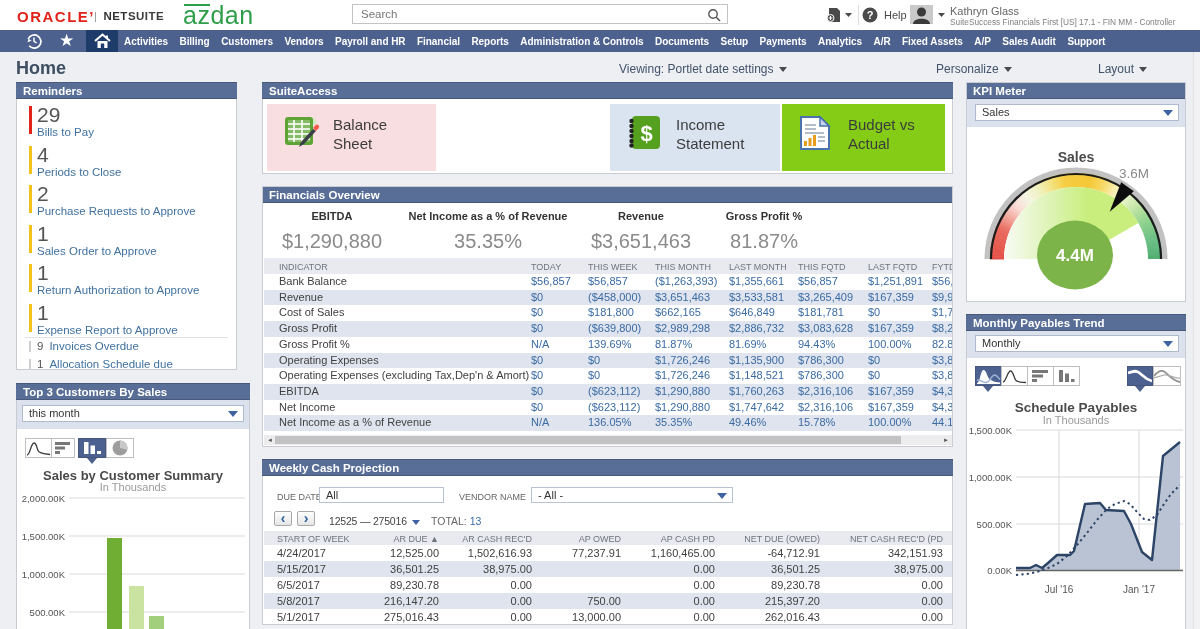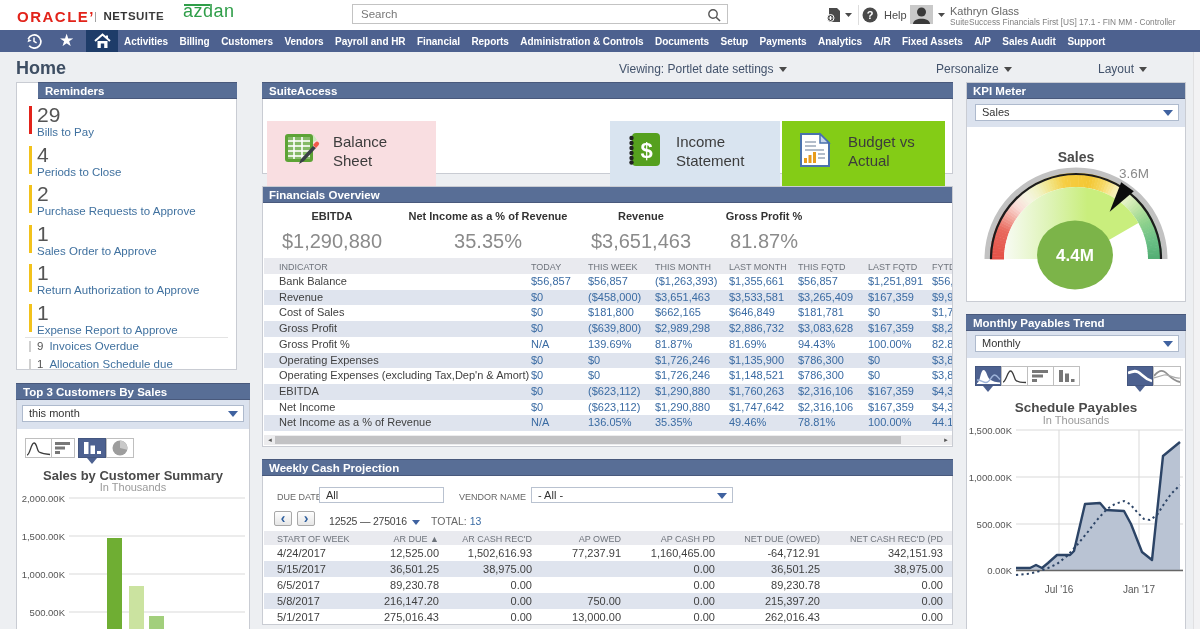--- a/index.html
+++ b/index.html
@@ -4,21 +4,21 @@
 <style>
 * { margin:0; padding:0; box-sizing:border-box; }
 html,body { width:1200px; height:629px; overflow:hidden; font-family:"Liberation Sans", sans-serif; background:#edeff2; }
 .abs { position:absolute; }
 
 #topbar { position:absolute; left:0; top:0; width:1200px; height:30px; background:#ffffff; }
 #oracle { position:absolute; left:17px; top:8px; color:#e2231a; font-weight:bold; font-size:15px; letter-spacing:1.5px; }
 #nslogo { position:absolute; left:94px; top:10px; font-size:11.5px; color:#9a9a9a; }
 #nslogo b { color:#333; font-weight:bold; letter-spacing:.5px;}
 #nslogo span { color:#3c3c3c; font-weight:700; letter-spacing:.5px;}
-#azdan { position:absolute; left:183px; top:1px; color:#2f9e49; font-size:18px; letter-spacing:.5px; }
+#azdan { position:absolute; left:183px; top:1px; color:#2f9e49; font-size:25px; letter-spacing:.5px; }
 #azline { position:absolute; left:184px; top:4px; width:26px; height:2px; background:#2f9e49; }
 #searchbox { position:absolute; left:352px; top:4px; width:376px; height:20px; border:1px solid #c3c3c3; background:#fff; }
 #searchbox .sph { position:absolute; left:8px; top:3px; font-size:11.5px; color:#777; }
 
 #navbar { position:absolute; left:0; top:30px; width:1200px; height:22px; background:#4d618f; }
 #homebtn { position:absolute; left:86px; top:0; width:32px; height:22px; background:#1e3c69; }
 #navmenu { position:absolute; left:124px; top:0; height:22px; display:flex; align-items:center; gap:11.5px; }
 #navmenu div { color:#fff; font-weight:bold; font-size:10px; white-space:nowrap; letter-spacing:-0.05px; }
 
 #hometitle { position:absolute; left:16px; top:58px; font-size:18px; font-weight:bold; color:#3e4e63; }
@@ -55,21 +55,21 @@
 .wtr span { position:absolute; top:2px; white-space:nowrap; }
 .wtr .r { transform:translateX(-100%); }
 .navbtn { position:absolute; width:18px; height:15px; border:1px solid #a8a8a8; border-radius:2px; background:linear-gradient(#fefefe,#e6e6e6); color:#2e5f9e; text-align:center; line-height:12px; font-size:14px; font-weight:bold; }
 
 .icbtn { position:absolute; border:1px solid #bfbfbf; background:#fff; }
 .icbtn.on { background:#4d6190; border-color:#44567f; }
 .icptr { position:absolute; width:0; height:0; border-left:5px solid transparent; border-right:5px solid transparent; border-top:6px solid #4d6190; }
 .ctitle { position:absolute; left:0; right:0; text-align:center; font-weight:bold; color:#4a4a4a; }
 .csub { position:absolute; left:0; right:0; text-align:center; color:#9a9a9a; font-size:11px; }
 
-.tile { position:absolute; top:38px; height:77px; }
+.tile { position:absolute; top:21px; height:67px; }
 .tile .tx { position:absolute; left:66px; top:11px; font-size:15px; color:#3c3c3c; line-height:19px; }
 .tile svg { position:absolute; left:16px; top:11px; }
 </style>
 </head>
 <body>
 <div id="topbar">
   <div id="oracle">ORACLE’</div>
   <div id="nslogo">| &nbsp;<b>NET</b><span>SUITE</span></div>
   <div id="azdan">azdan</div>
   <div id="azline"></div>
@@ -137,21 +137,21 @@
       <div>Sales Audit</div>
       <div>Support</div>
   </div>
 </div>
 
 <div id="hometitle">Home</div>
 <div class="abs" style="left:619px;top:62px;font-size:12px;color:#42526b">Viewing: Portlet date settings<span class="caret" style="margin-left:5px"></span></div>
 <div class="abs" style="left:936px;top:62px;font-size:12px;color:#42526b">Personalize<span class="caret" style="margin-left:5px"></span></div>
 <div class="abs" style="left:1098px;top:62px;font-size:12px;color:#42526b">Layout<span class="caret" style="margin-left:5px"></span></div>
 
-<div class="panel" id="p-rem" style="left:16px;top:82px;width:221px;height:288px;padding-left:22px;">
+<div class="panel" id="p-rem" style="left:16px;top:82px;width:221px;height:288px;">
   <div class="ph">Reminders</div>
   <div class="rem-bar" style="top:23px;background:#e2231a"></div>
   <div class="rem-num" style="top:20px">29</div>
   <div class="rem-link" style="top:43px">Bills to Pay</div>
   <div class="rem-bar" style="top:63px;background:#f2c21c"></div>
   <div class="rem-num" style="top:60px">4</div>
   <div class="rem-link" style="top:83px">Periods to Close</div>
   <div class="rem-bar" style="top:102px;background:#f2c21c"></div>
   <div class="rem-num" style="top:99px">2</div>
   <div class="rem-link" style="top:122px">Purchase Requests to Approve</div>
@@ -387,21 +387,21 @@
       <span style="left:534px">$2,316,106</span>
       <span style="left:604px">$167,359</span>
       <span style="left:668px">$4,37</span>
     </div>
   <div class="ftr shade" style="top:228.3px">
       <span style="left:15px" class="ind">Net Income as a % of Revenue</span>
       <span style="left:267px">N/A</span>
       <span style="left:324px">136.05%</span>
       <span style="left:391px">35.35%</span>
       <span style="left:465px">49.46%</span>
-      <span style="left:534px">78.81%</span>
+      <span style="left:534px">15.78%</span>
       <span style="left:604px">100.00%</span>
       <span style="left:668px">44.16</span>
     </div>
   <div class="hsb" style="top:248px;">
     <div class="hsb-btn" style="left:1px">◄</div>
     <div class="hsb-thumb"></div>
     <div class="hsb-btn" style="right:1px">►</div>
   </div>
 </div>
 

